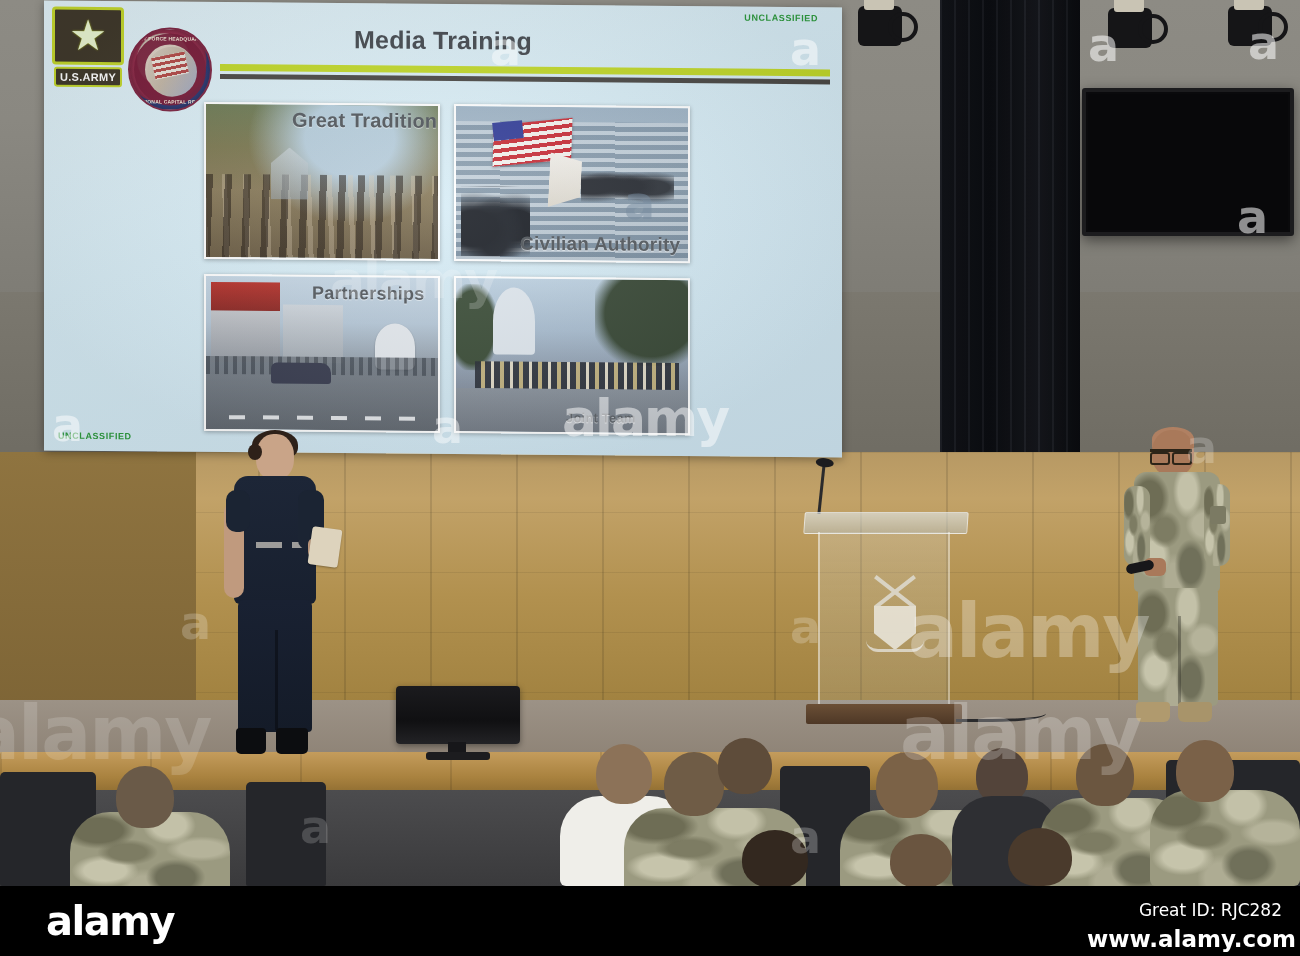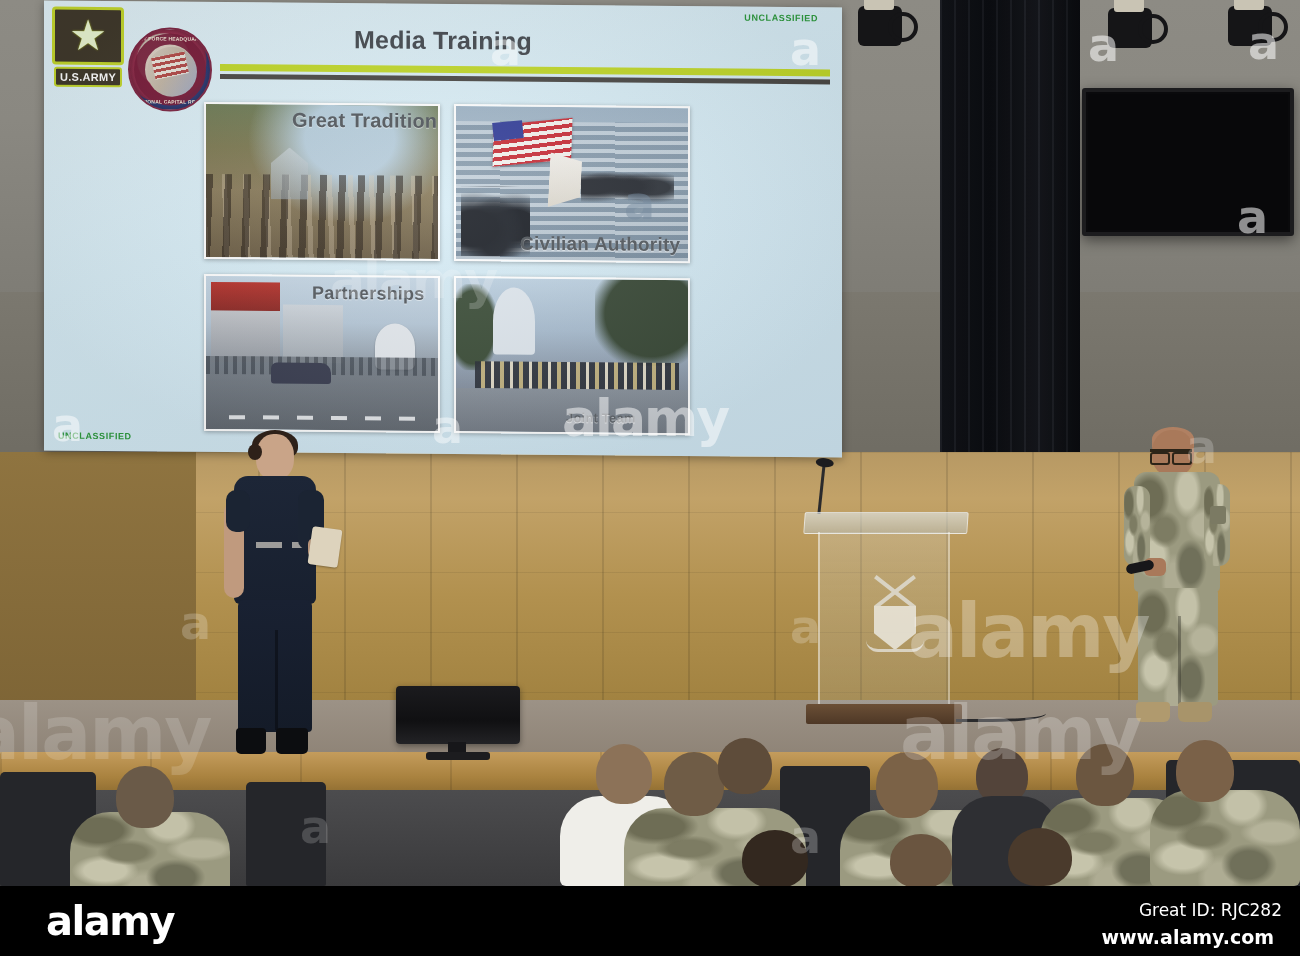--- a/index.html
+++ b/index.html
@@ -560,22 +560,22 @@
   .alamy-logo{
     position:absolute; left:46px; top:12px;
     color:#fff; font-size:40px; font-weight:bold;
     font-family:"DejaVu Sans", sans-serif; letter-spacing:-1.5px;
   }
   .footer-id{
     position:absolute; right:18px; top:14px;
     color:#fff; font-size:17px; font-family:"DejaVu Sans", sans-serif;
   }
   .footer-url{
-    position:absolute; right:26px; top:40px;
-    color:#fff; font-size:19px; font-weight:bold;
+    position:absolute; right:4px; top:40px;
+    color:#fff; font-size:23px; font-weight:bold;
     font-family:"DejaVu Sans", sans-serif;
   }
 </style>
 </head>
 <body>
 
 <div id="photo">
 
   <div class="wall-upper"></div>
   <div class="wall-mid"></div>

